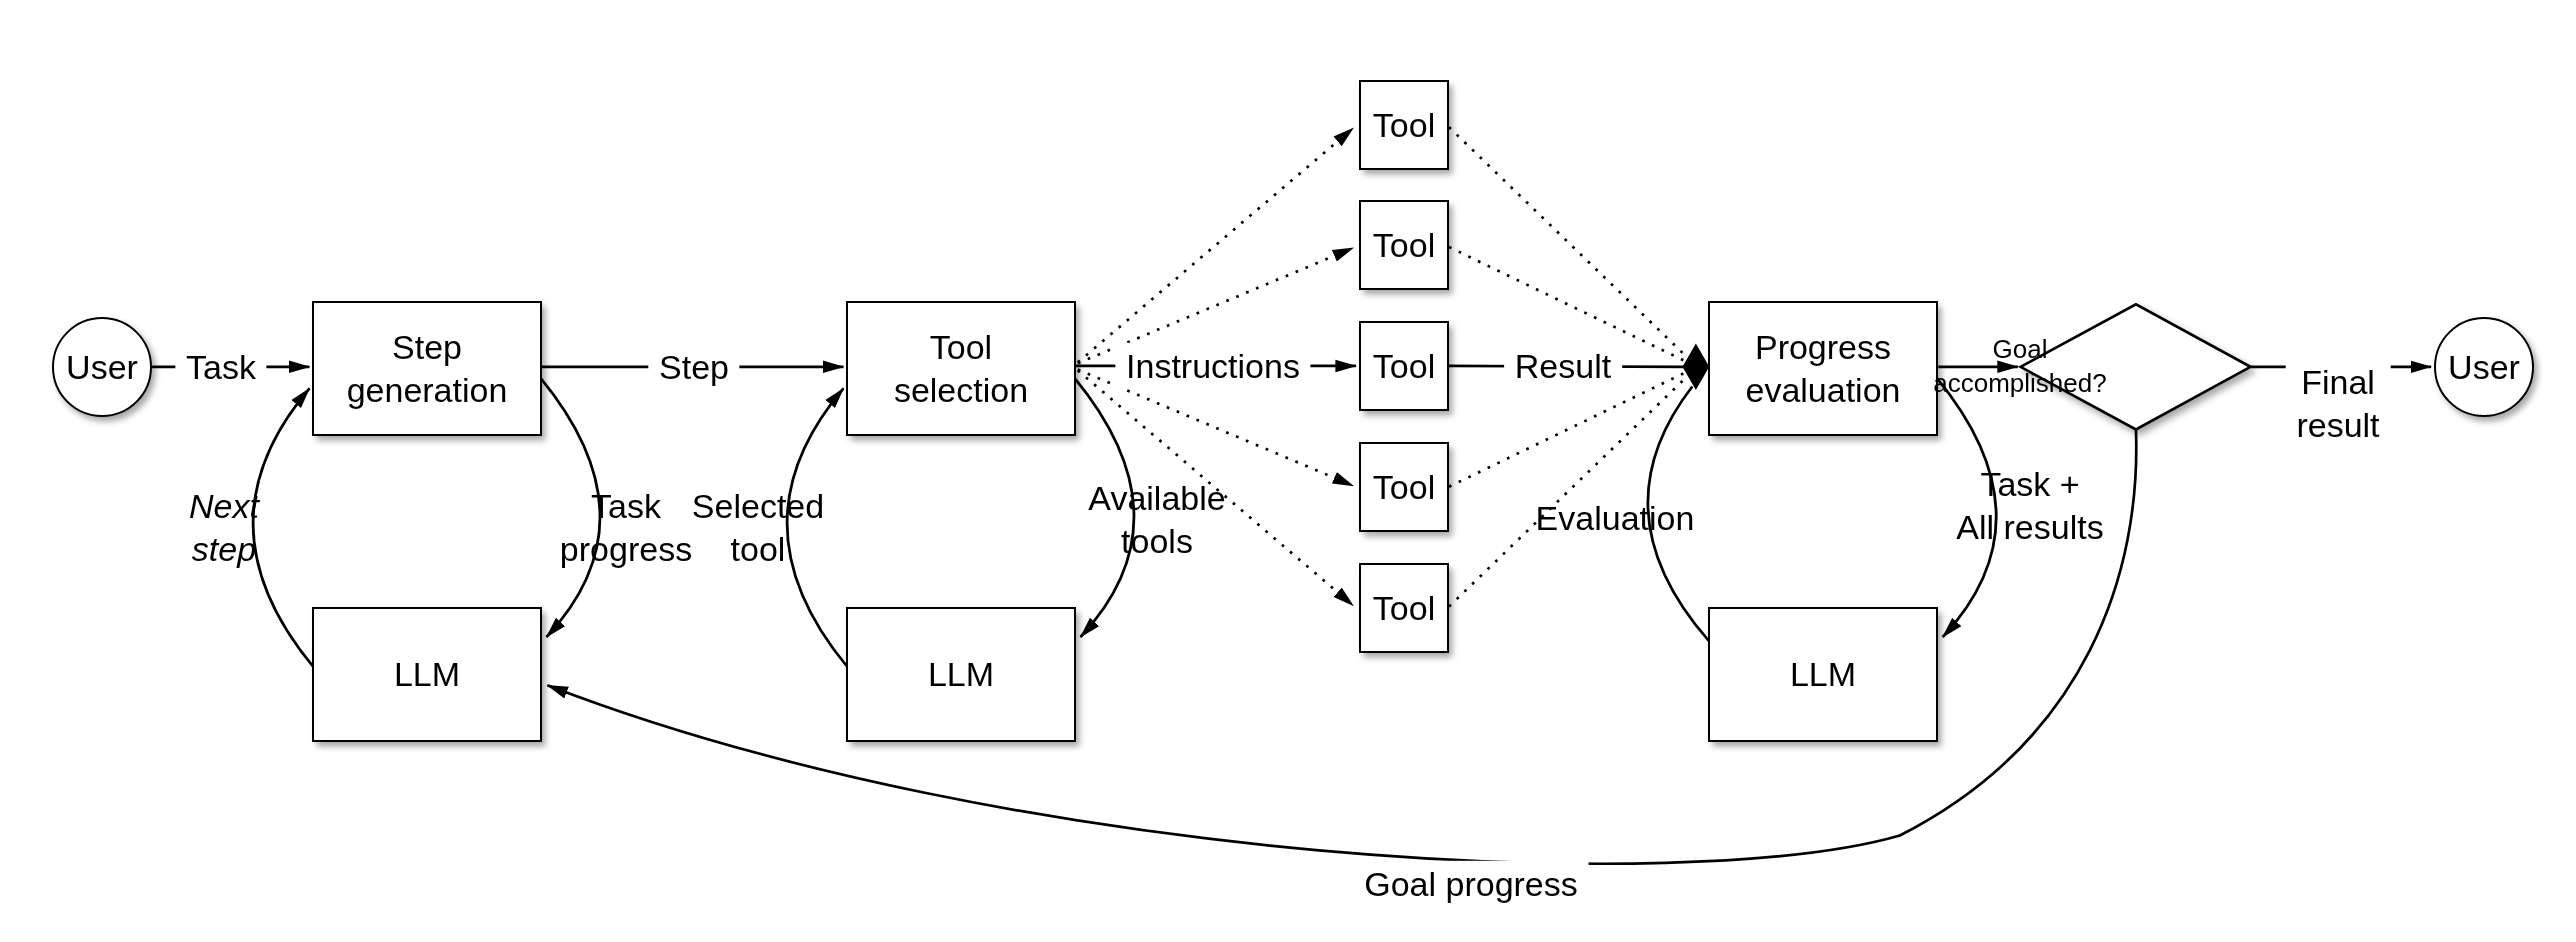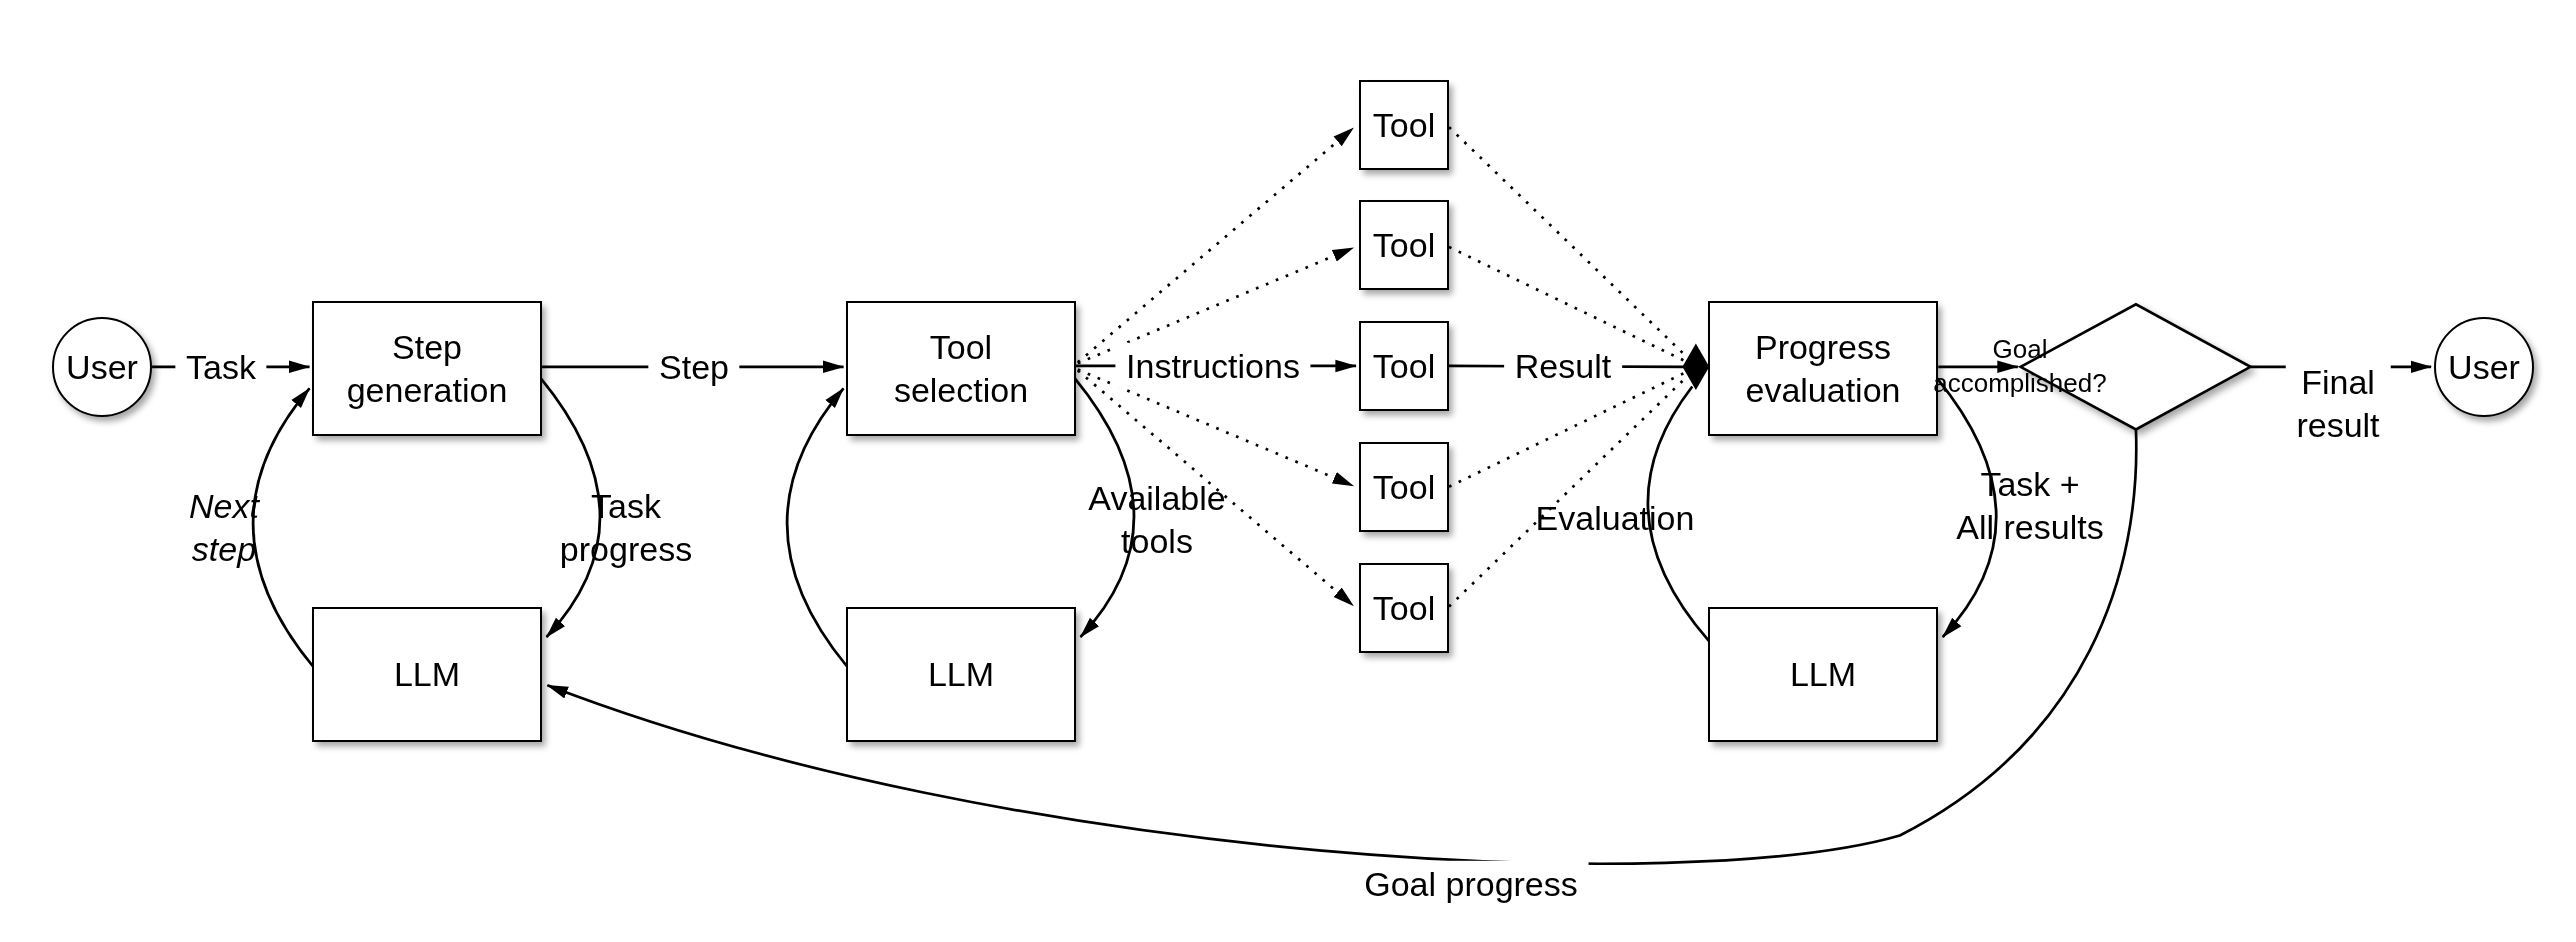--- a/index.html
+++ b/index.html
@@ -123,20 +123,22 @@
 
   <div class="lbl bg" style="left:2338px;top:380px;margin-top:24px;">Final
 result</div>
 
   <div class="lbl" style="left:224px;top:528px;font-style:italic;">Next
 step</div>
 
   <div class="lbl" style="left:626px;top:528px;">Task
 progress</div>
 
+  <div class="lbl" style="left:758px;top:528px;">Selected
+tool</div>
 
   <div class="lbl" style="left:1157px;top:520px;text-align:center;">Available
 tools</div>
 
   <div class="lbl" style="left:1615px;top:518px;">Evaluation</div>
 
   <div class="lbl bg" style="left:1471px;top:884px;">Goal progress</div>
 
   <div class="lbl" style="left:2030px;top:506px;">Task +
 All results</div>

